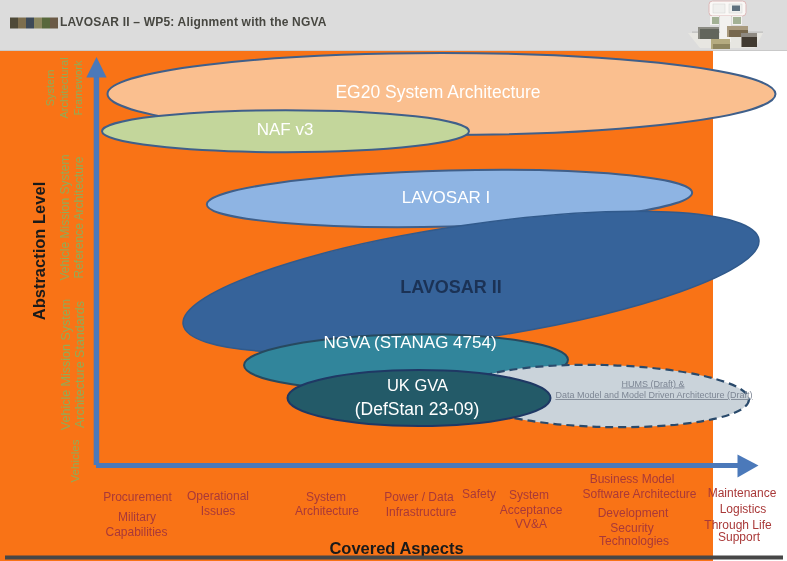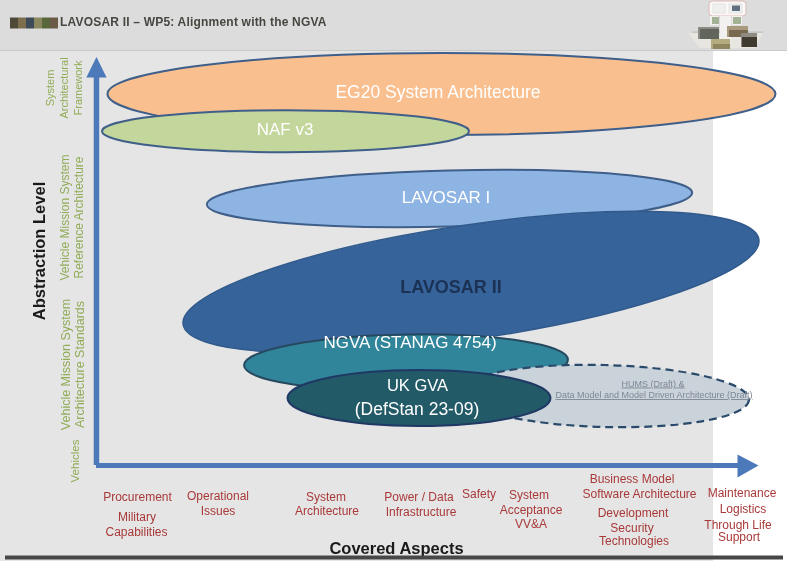--- a/index.html
+++ b/index.html
@@ -1,17 +1,17 @@
 <!DOCTYPE html>
 <html><head>
 <meta charset="utf-8">
 <style>
   html,body{margin:0;padding:0;}
   body{width:787px;height:561px;background:#ffffff;font-family:"Liberation Sans",sans-serif;overflow:hidden;}
-  #page{position:relative;width:713px;height:561px;background:#e5e5e5;}
+  #page{position:relative;width:713px;height:561px;background:#f97316;}
   #band{position:absolute;left:0;top:0;width:787px;height:50px;
         background:#dcdcdc;border-bottom:1px solid #c9c9c9;}
   #title{position:absolute;left:60px;top:15px;font-size:12px;font-weight:bold;color:#474741;letter-spacing:0.2px;}
   svg{position:absolute;left:0;top:0;}
 </style>
 </head>
 <body>
 <div id="page">
   <div id="band"></div>
   <div id="title">LAVOSAR II – WP5: Alignment with the NGVA</div>

